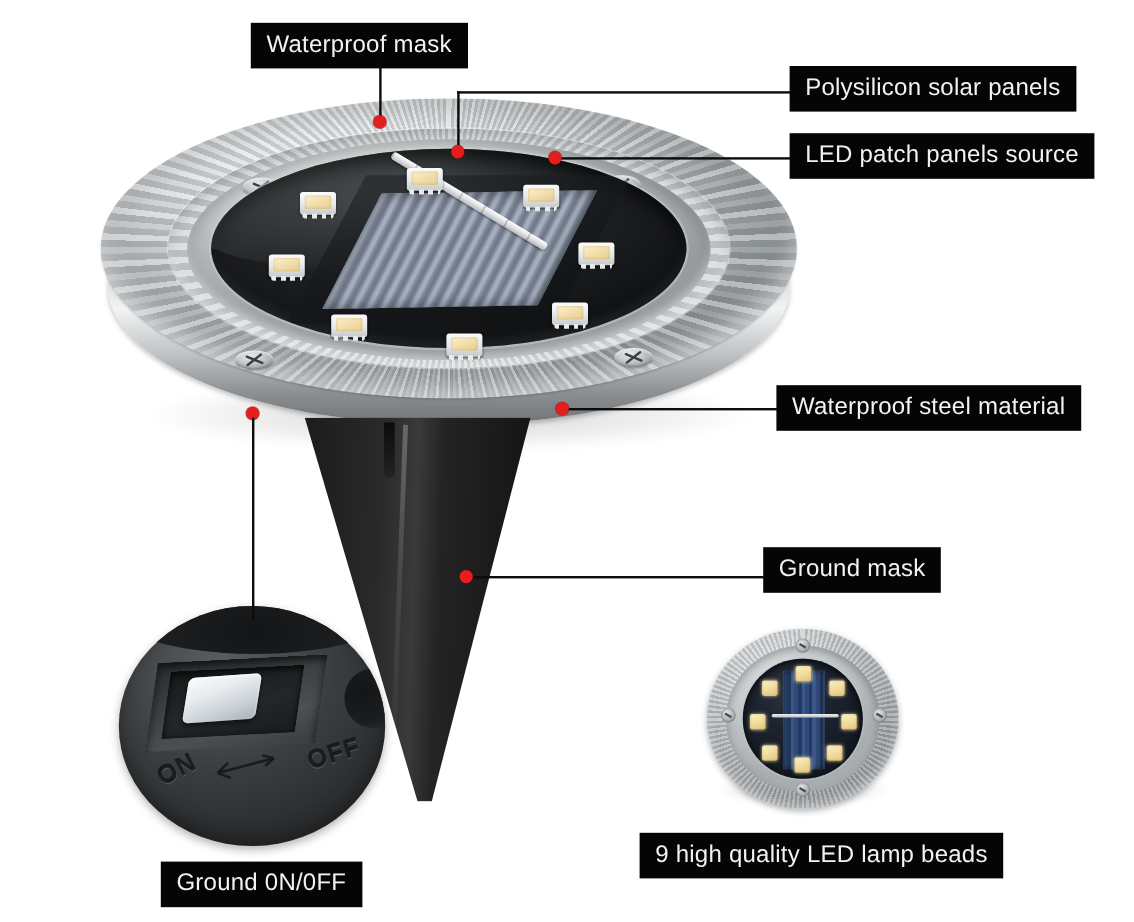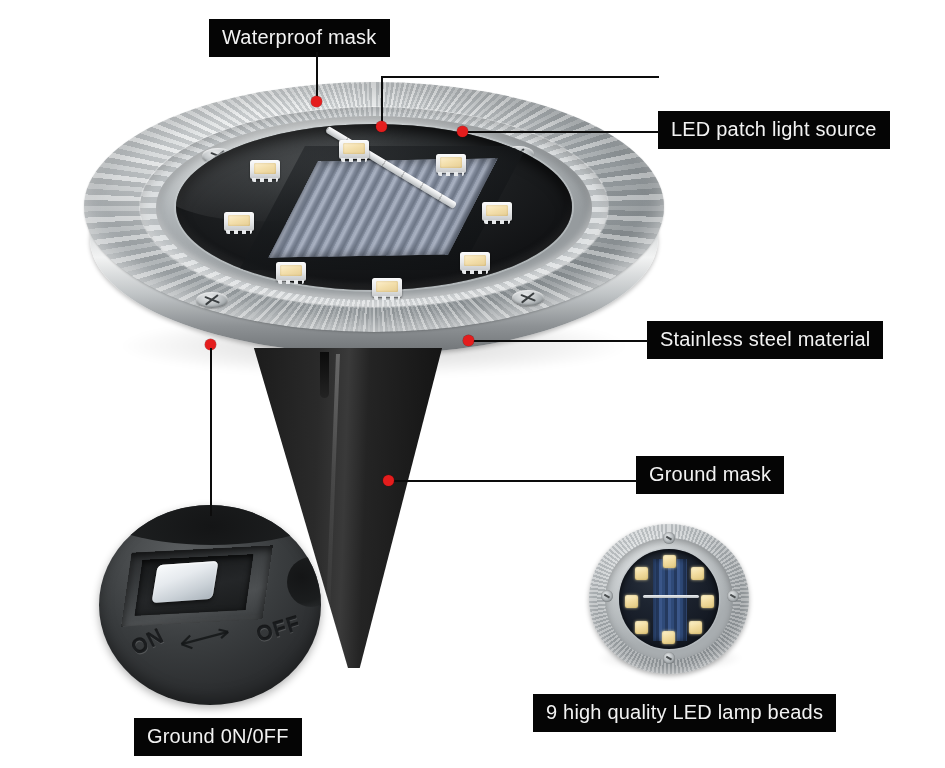--- a/index.html
+++ b/index.html
@@ -400,29 +400,30 @@
     <div class="td-screw" style="left:74px;top:8px;"></div>
     <div class="td-screw" style="left:138px;top:66px;"></div>
     <div class="td-screw" style="left:74px;top:128px;"></div>
     <div class="td-screw" style="left:12px;top:66px;"></div>
   </div>
 
   <div class="label" style="left:209px;top:19px;">Waterproof mask</div>
   <div class="lead-v" style="left:316px;top:52px;height:49px;"></div>
   <div class="dot" style="left:311px;top:96px;"></div>
 
+  <div class="label" style="left:658px;top:55px;">Polysilicon solar panels</div>
   <div class="lead-h" style="left:381px;top:76px;width:278px;"></div>
   <div class="lead-v" style="left:381px;top:76px;height:50px;"></div>
   <div class="dot" style="left:376px;top:121px;"></div>
 
-  <div class="label" style="left:658px;top:111px;">LED patch light source</div>
+  <div class="label" style="left:658px;top:111px;">LED patch panels source</div>
   <div class="lead-h" style="left:462px;top:131px;width:197px;"></div>
   <div class="dot" style="left:457px;top:126px;"></div>
 
-  <div class="label" style="left:647px;top:321px;">Stainless steel material</div>
+  <div class="label" style="left:647px;top:321px;">Waterproof steel material</div>
   <div class="lead-h" style="left:470px;top:340px;width:178px;"></div>
   <div class="dot" style="left:463px;top:335px;"></div>
 
   <div class="label" style="left:636px;top:456px;">Ground mask</div>
   <div class="lead-h" style="left:390px;top:480px;width:247px;"></div>
   <div class="dot" style="left:383px;top:475px;"></div>
 
   <div class="dot" style="left:205px;top:339px;"></div>
   <div class="lead-v" style="left:210px;top:348px;height:168px;"></div>
   <div class="label" style="left:134px;top:718px;">Ground 0N/0FF</div>

